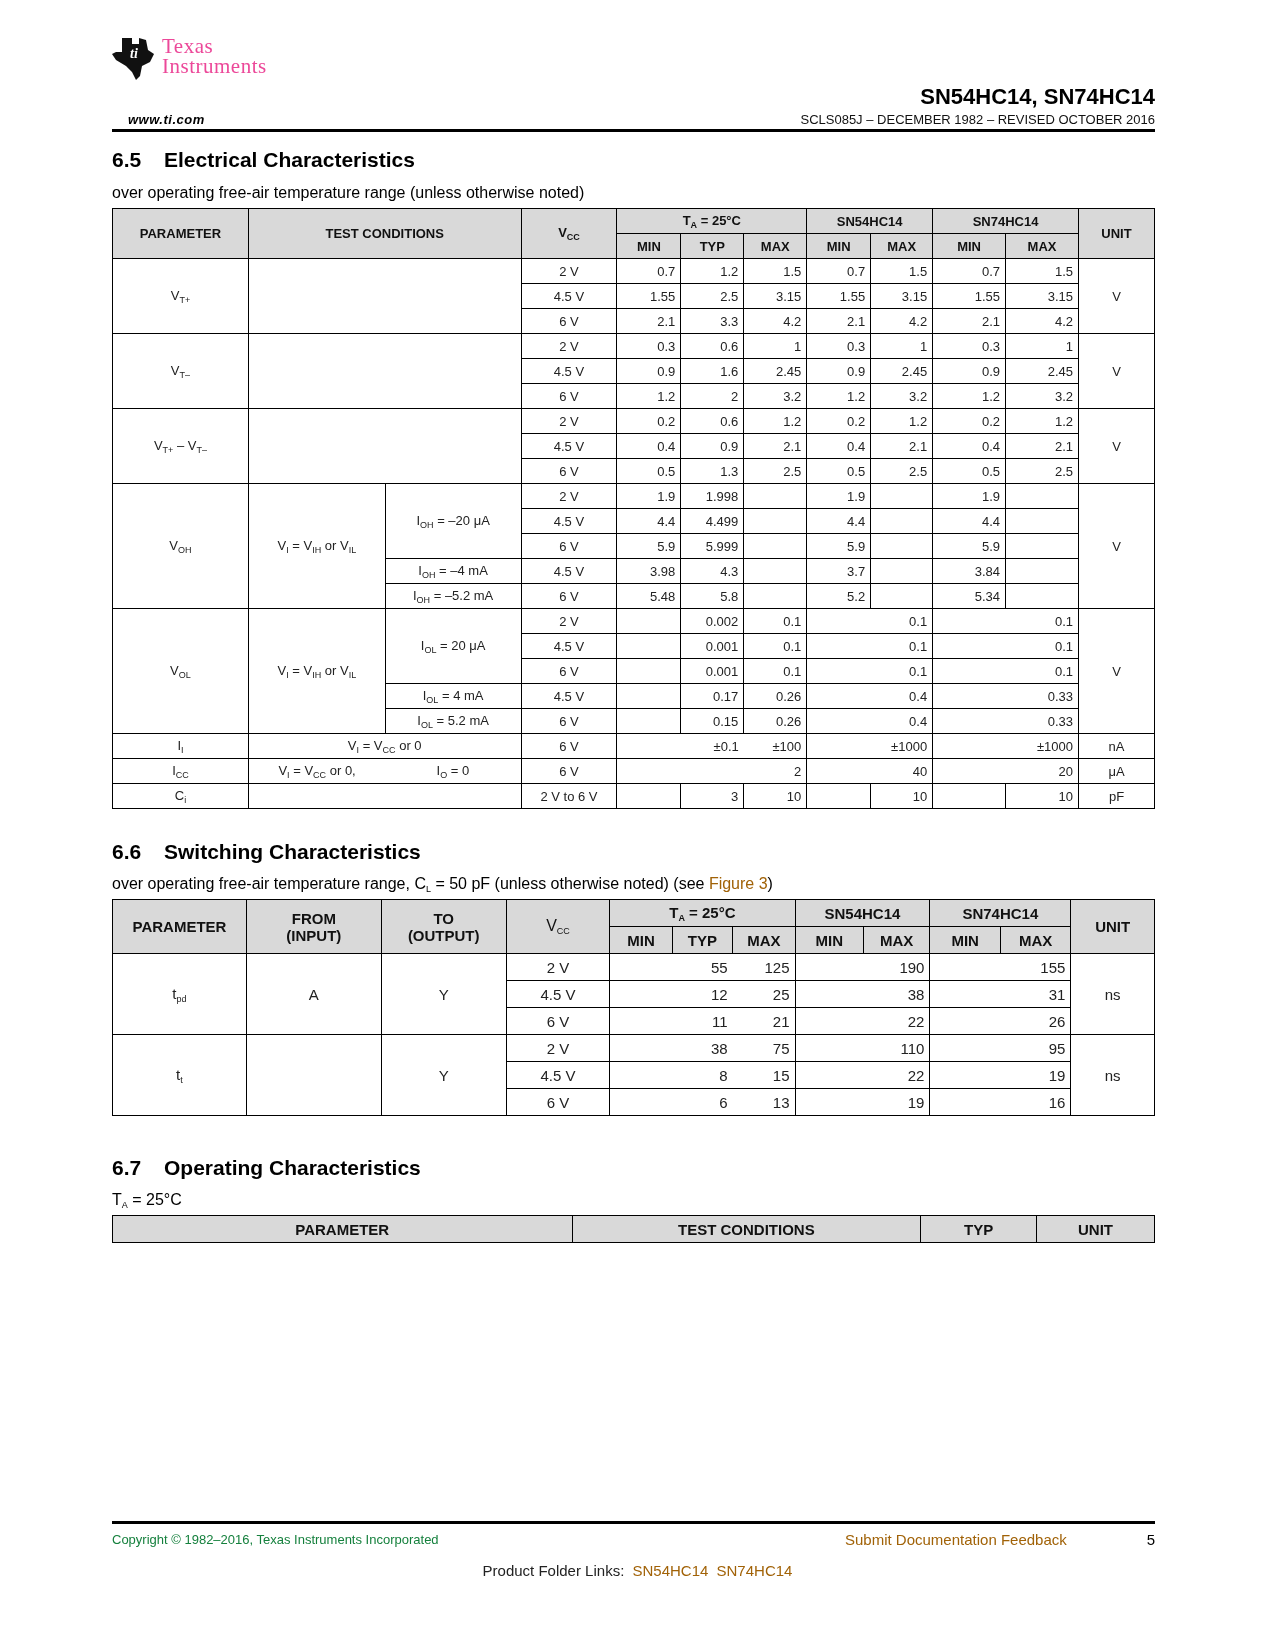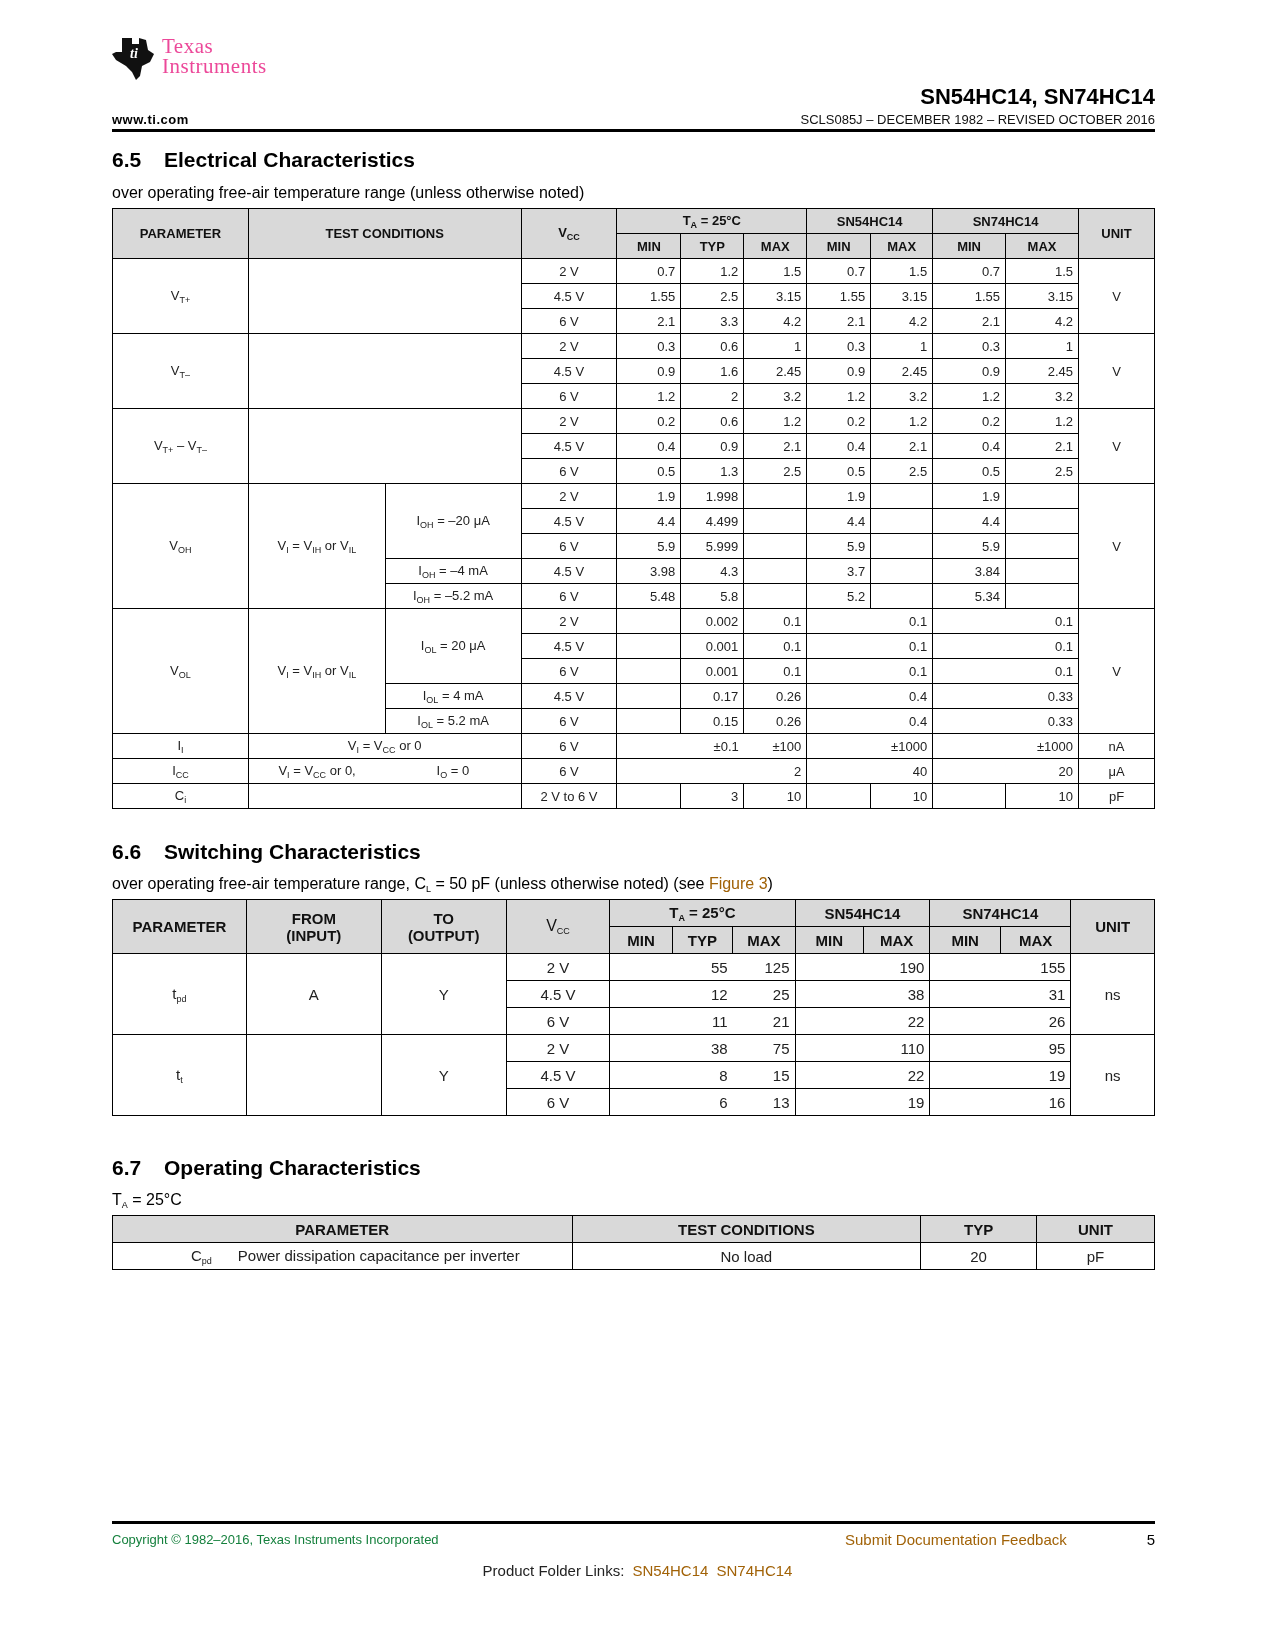--- a/index.html
+++ b/index.html
@@ -5,21 +5,21 @@
   * { box-sizing: border-box; margin: 0; padding: 0; }
   html, body { width: 1275px; height: 1650px; background: #ffffff; }
   body { position: relative; font-family: "Liberation Sans", sans-serif; color: #000; overflow: hidden; }
 
   .logo { position: absolute; left: 112px; top: 36px; display: flex; align-items: flex-start; }
   .logo svg { width: 44px; height: 46px; }
   .logo-text { margin-left: 6px; font-family: "Liberation Serif", serif; color: #ec4899; line-height: 20px; }
   .logo-text .l1 { font-size: 21px; letter-spacing: 0.5px; }
   .logo-text .l2 { font-size: 21px; letter-spacing: 0.5px; }
 
-  .site { position: absolute; left: 112px; top: 112px; font-size: 13px; font-weight: bold; letter-spacing: 0.5px; }
+  .site { position: absolute; left: 128px; top: 112px; font-size: 13px; font-weight: bold; letter-spacing: 0.5px; font-style: italic; }
   .part { position: absolute; right: 120px; top: 84px; font-size: 22px; font-weight: bold; margin-left: 45px; }
   .docid { position: absolute; right: 120px; top: 112px; font-size: 13px; color: #111; }
   .header-rule { position: absolute; left: 112px; width: 1043px; top: 129px; height: 3px; background: #000; }
 
   .sec-title { position: absolute; left: 112px; font-size: 21px; font-weight: bold; }
   .sec-title .num { display: inline-block; width: 52px; }
   .sec-sub { position: absolute; left: 112px; font-size: 16px; }
   .link { color: #a16207; }
 
   table { position: absolute; border-collapse: collapse; font-size: 13px; color: #222; }
@@ -495,28 +495,20 @@
       <col style="width:116px">
       <col style="width:118px">
   </colgroup>
   <tbody>
       <tr>
     <th>PARAMETER</th>
     <th>TEST CONDITIONS</th>
     <th>TYP</th>
     <th>UNIT</th>
   </tr>
-  <tr>
-    <td class="l">
-      <span style="display:inline-block;width:73px;"><span>C</span><sub>pd</sub></span><span>Power dissipation capacitance per inverter</span>
-    </td>
-    <td class="c">No load</td>
-    <td class="c">20</td>
-    <td class="c">pF</td>
-  </tr>
 </tbody>
   </table>
 
 <div class="footer-rule"></div>
 <div class="copy">Copyright © 1982–2016, Texas Instruments Incorporated</div>
 <div class="feedback link">Submit Documentation Feedback</div>
 <div class="pagenum">5</div>
 <div class="folder">
   <span>Product Folder Links:</span>
   <span class="link">SN54HC14</span>

